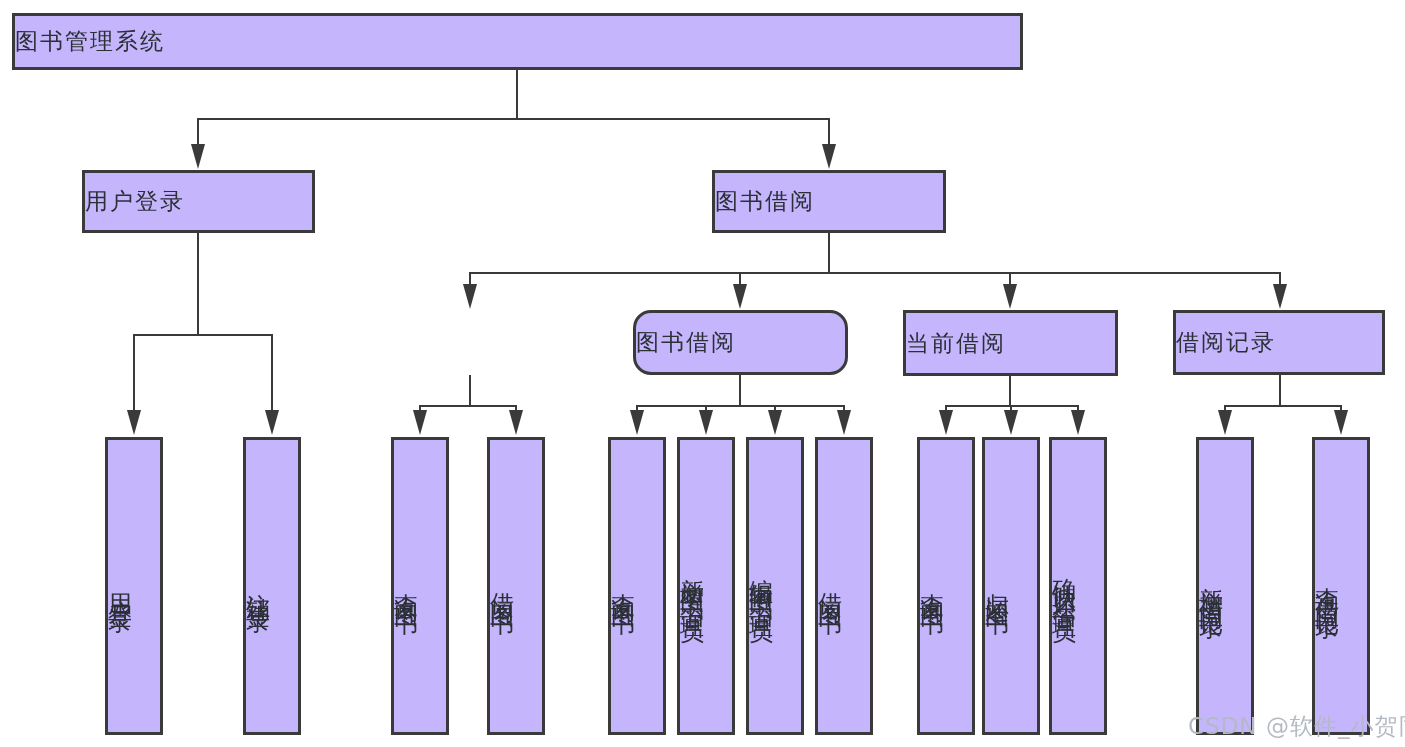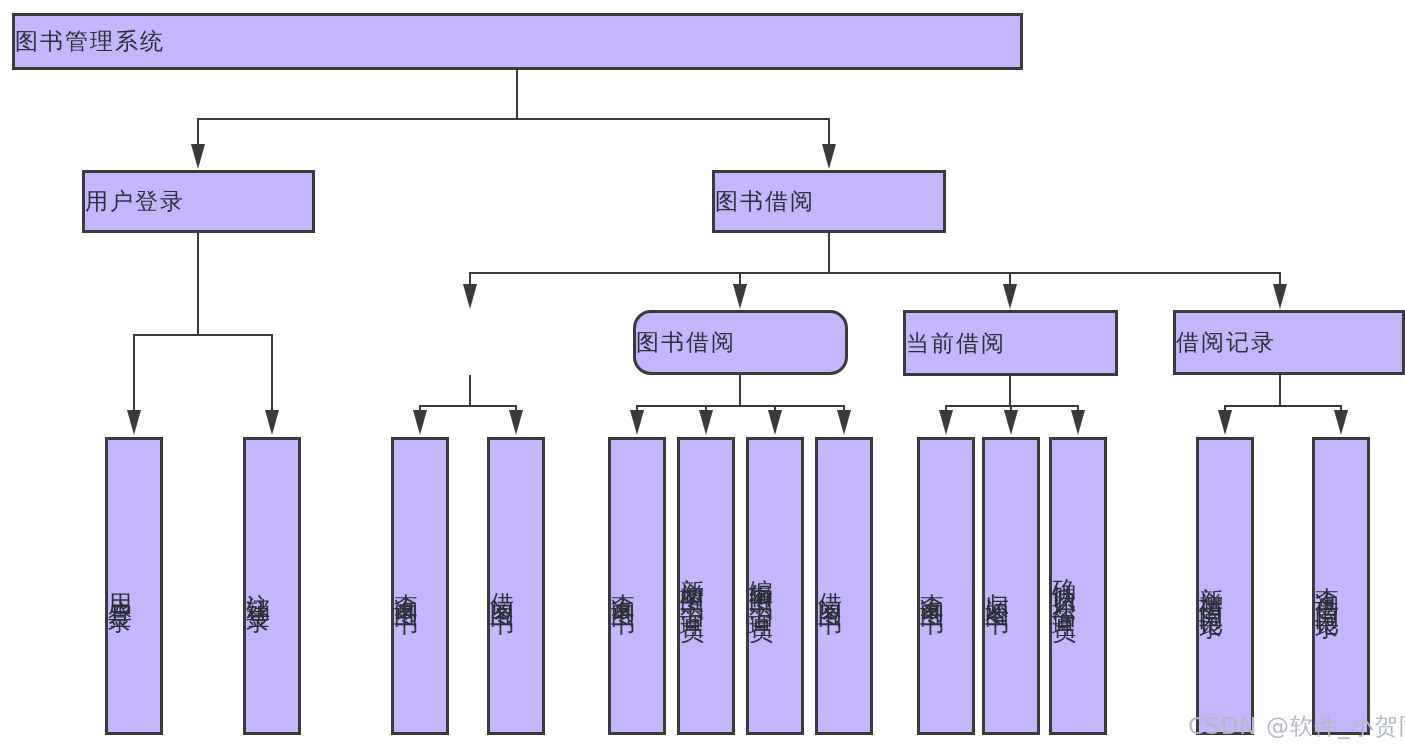--- a/index.html
+++ b/index.html
@@ -114,21 +114,21 @@
   <div class="ah" style="left:733px; top:284px;"></div>
   <div class="ah" style="left:1003px; top:284px;"></div>
   <div class="ah" style="left:1273px; top:284px;"></div>
 
   <div class="box" style="left:633px; top:310px; width:215px; height:65px;border-radius:18px;">
     <span class="hlabel">图书借阅</span>
   </div>
   <div class="box" style="left:903px; top:310px; width:215px; height:66px;">
     <span class="hlabel">当前借阅</span>
   </div>
-  <div class="box" style="left:1173px; top:310px; width:232px; height:65px;font-family:Liberation Serif, serif;">
+  <div class="box" style="left:1173px; top:310px; width:212px; height:65px;font-family:Liberation Serif, serif;">
     <span class="hlabel">借阅记录</span>
   </div>
 
   <div class="vline" style="left:469px; top:375px; height:31px;"></div>
   <div class="hline" style="left:419px; top:405px; width:98px;"></div>
   <div class="vline" style="left:419px; top:405px; height:8px;"></div>
   <div class="vline" style="left:515px; top:405px; height:8px;"></div>
   <div class="ah" style="left:413px; top:410px;"></div>
   <div class="ah" style="left:509px; top:410px;"></div>
 

